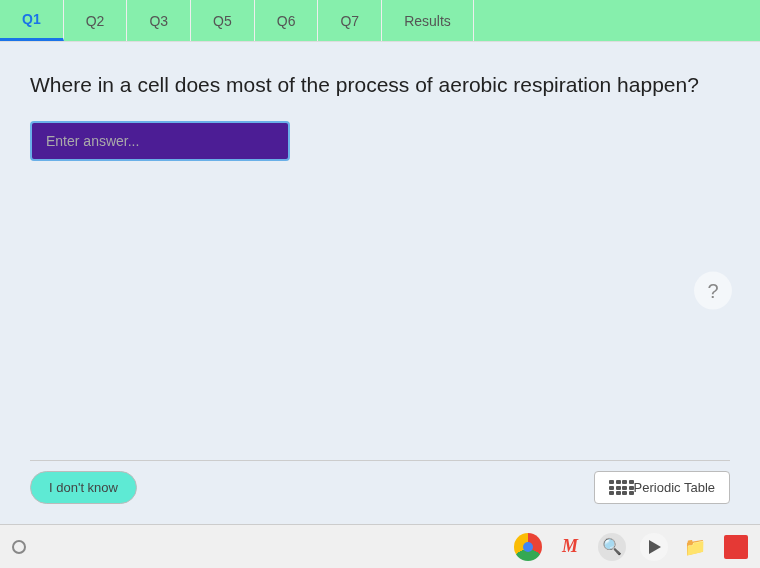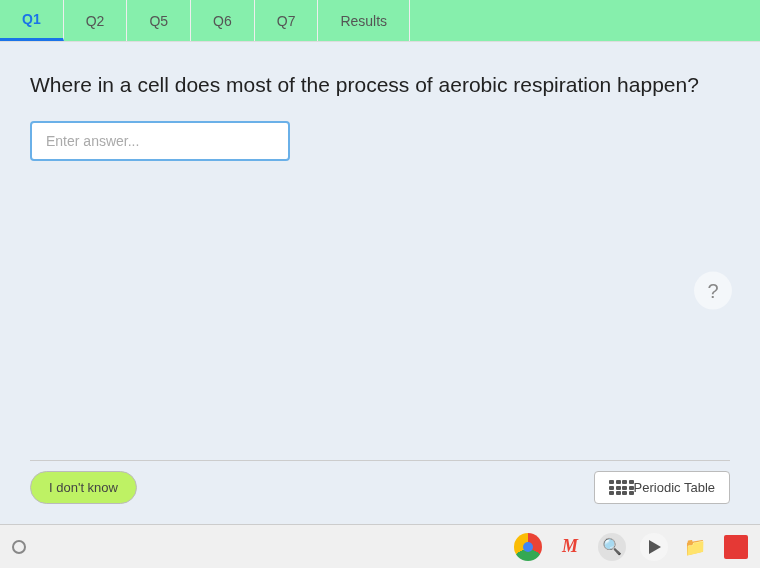--- a/index.html
+++ b/index.html
@@ -59,21 +59,21 @@
       line-height: 1.4;
     }
 
     .answer-input {
       width: 260px;
       padding: 10px 14px;
       font-size: 14px;
       color: #888;
       border: 2px solid #6ab0e8;
       border-radius: 4px;
-      background: #ffffff;
+      background: #4c1d95;
       outline: none;
     }
 
     .answer-input::placeholder {
       color: #aaa;
     }
 
     
     .help-icon {
       position: absolute;
@@ -96,21 +96,21 @@
     .bottom-bar {
       margin-top: auto;
       display: flex;
       align-items: center;
       justify-content: space-between;
       padding-top: 10px;
       border-top: 1px solid #ccc;
     }
 
     .dont-know-btn {
-      background: #bef264;
+      background: #5eead4;
       border: 1px solid #bbb;
       border-radius: 20px;
       padding: 8px 18px;
       font-size: 13px;
       color: #444;
       cursor: pointer;
       font-weight: 500;
     }
 
     .periodic-table-btn {
@@ -229,20 +229,21 @@
       background: #e53935;
       border-radius: 2px;
     }
   </style>
 </head>
 <body>
 
 <div class="tab-bar">
   <div class="tab-item active">Q1</div>
   <div class="tab-item">Q2</div>
+  <div class="tab-item">Q3</div>
   <div class="tab-item">Q5</div>
   <div class="tab-item">Q6</div>
   <div class="tab-item">Q7</div>
   <div class="tab-item">Results</div>
 </div>
 
 <div class="main-content">
   <div class="question-text">Where in a cell does most of the process of aerobic respiration happen?</div>
 
   <input type="text" class="answer-input" placeholder="Enter answer..." style="">

